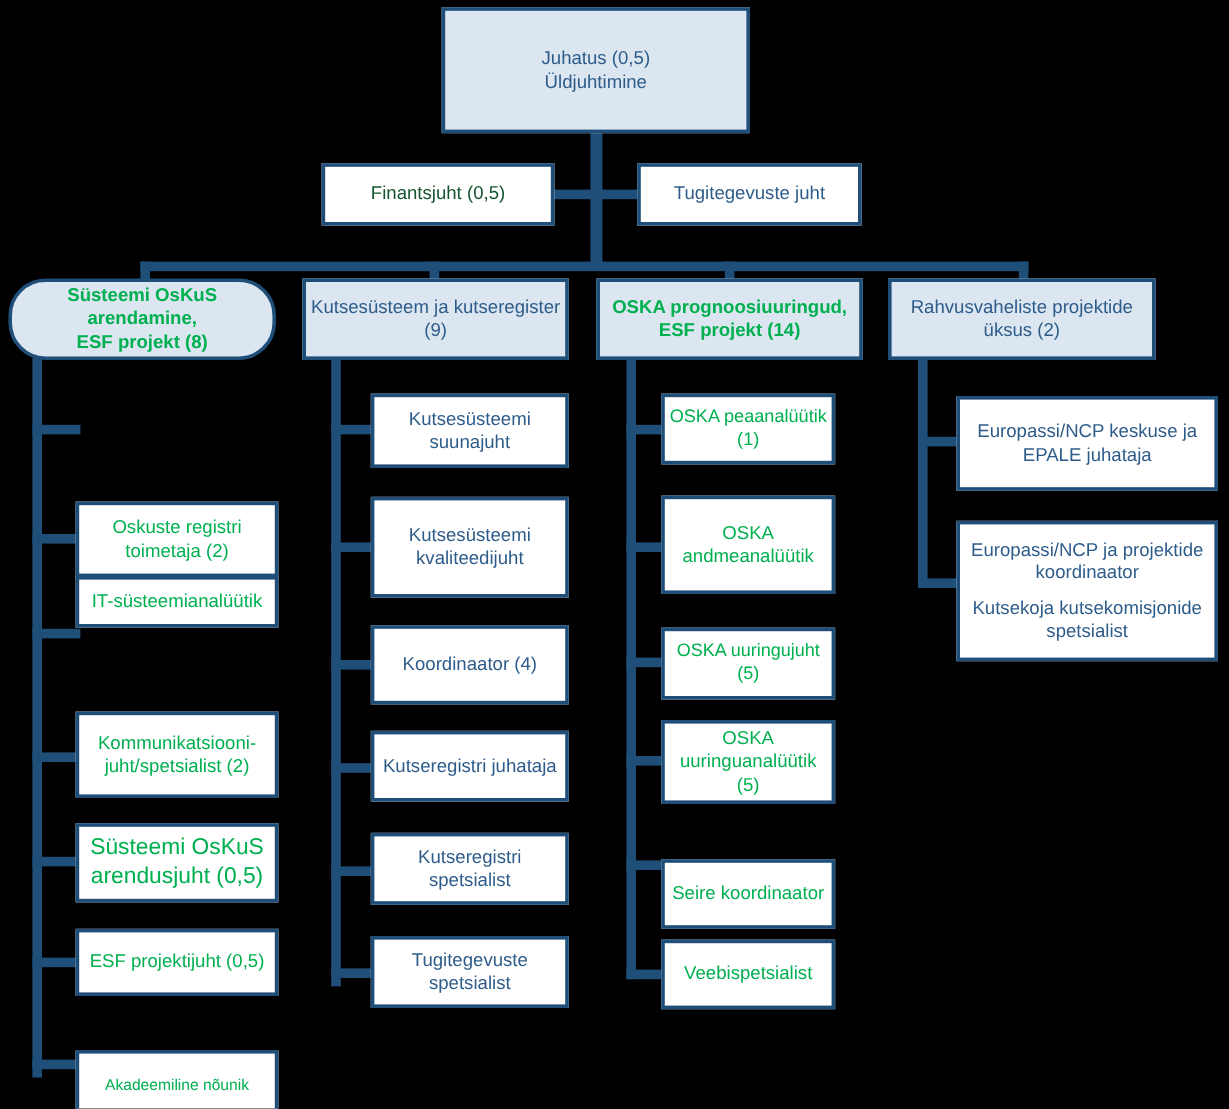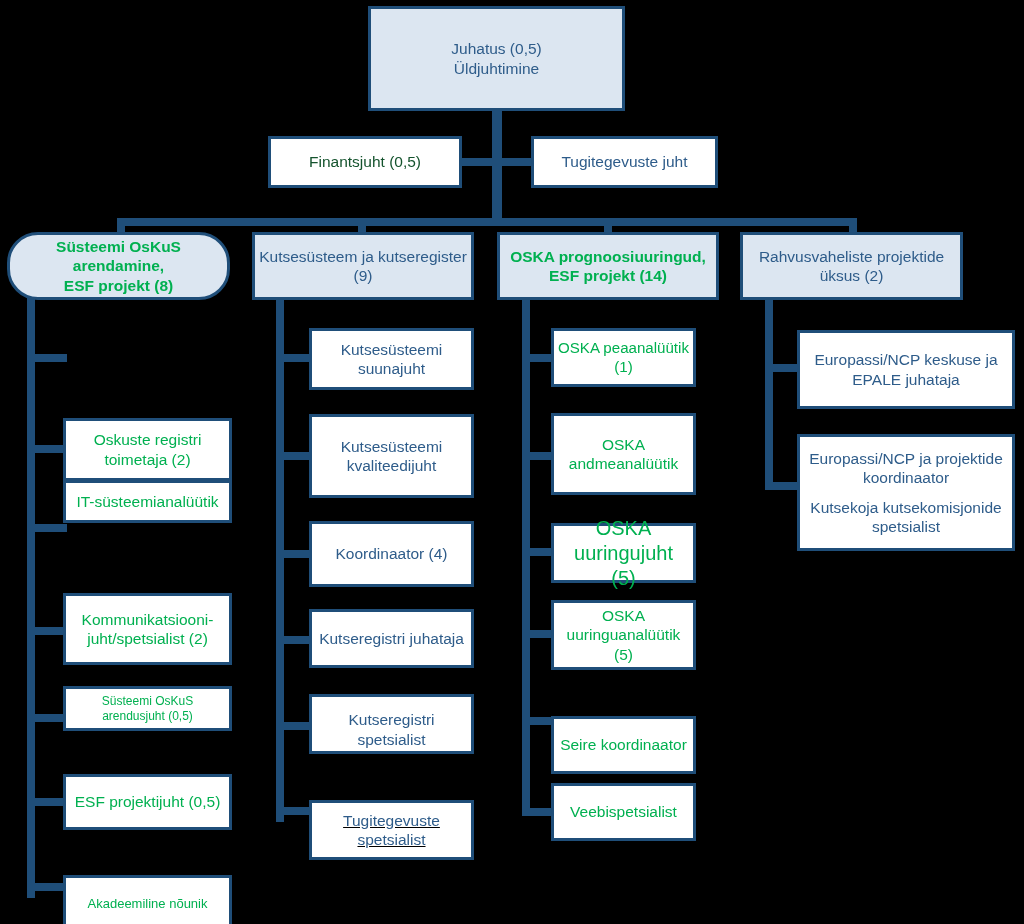--- a/index.html
+++ b/index.html
@@ -123,21 +123,21 @@
     <span class="txt t-green-n">Oskuste registri</span>
     <span class="txt t-green-n">toimetaja (2)</span>
   </div>
   <div class="box fill-white" style="left: 63px; top: 480px; width: 169px; height: 43px; font-size: 15.5px; align-items: flex-end;">
     <span class="txt t-green-n">IT-süsteemianalüütik</span>
   </div>
   <div class="box fill-white" style="left: 63px; top: 593px; width: 169px; height: 72px; font-size: 15.5px;">
     <span class="txt t-green-n">Kommunikatsiooni-</span>
     <span class="txt t-green-n">juht/spetsialist (2)</span>
   </div>
-  <div class="box fill-white" style="left: 63px; top: 686px; width: 169px; height: 45px; font-size: 12px;">
+  <div class="box fill-white" style="left: 63px; top: 686px; width: 169px; height: 66px; font-size: 19px;">
     <span class="txt t-green-n">Süsteemi OsKuS</span>
     <span class="txt t-green-n">arendusjuht (0,5)</span>
   </div>
   <div class="box fill-white" style="left: 63px; top: 774px; width: 169px; height: 56px; font-size: 15.5px;">
     <span class="txt t-green-n">ESF projektijuht (0,5)</span>
   </div>
   <div class="box fill-white" style="left: 63px; top: 858px; width: 169px; height: 58px; font-size: 13px; margin-top: 17px;">
     <span class="txt t-green-n">Akadeemiline nõunik</span>
   </div>
 
@@ -148,38 +148,38 @@
   <div class="box fill-white" style="left: 309px; top: 414px; width: 165px; height: 84px; font-size: 15.5px;">
     <span class="txt t-blue">Kutsesüsteemi</span>
     <span class="txt t-blue">kvaliteedijuht</span>
   </div>
   <div class="box fill-white" style="left: 309px; top: 521px; width: 165px; height: 66px; font-size: 15.5px;">
     <span class="txt t-blue">Koordinaator (4)</span>
   </div>
   <div class="box fill-white" style="left: 309px; top: 609px; width: 165px; height: 59px; font-size: 15.5px;">
     <span class="txt t-blue">Kutseregistri juhataja</span>
   </div>
-  <div class="box fill-white" style="left: 309px; top: 694px; width: 165px; height: 60px; font-size: 15.5px; justify-content: flex-end;">
+  <div class="box fill-white" style="left: 309px; top: 694px; width: 165px; height: 60px; font-size: 15.5px;">
     <span class="txt t-blue">Kutseregistri</span>
     <span class="txt t-blue">spetsialist</span>
   </div>
-  <div class="box fill-white" style="left: 309px; top: 800px; width: 165px; height: 60px; font-size: 15.5px; text-decoration: underline;">
+  <div class="box fill-white" style="left: 309px; top: 780px; width: 165px; height: 60px; font-size: 15.5px;">
     <span class="txt t-blue">Tugitegevuste</span>
     <span class="txt t-blue">spetsialist</span>
   </div>
 
   <div class="box fill-white" style="left: 551px; top: 328px; width: 145px; height: 59px; font-size: 15.1px;">
     <span class="txt t-green-n">OSKA peaanalüütik</span>
     <span class="txt t-green-n">(1)</span>
   </div>
   <div class="box fill-white" style="left: 551px; top: 413px; width: 145px; height: 82px; font-size: 15.5px;">
     <span class="txt t-green-n">OSKA</span>
     <span class="txt t-green-n">andmeanalüütik</span>
   </div>
-  <div class="box fill-white" style="left: 551px; top: 523px; width: 145px; height: 60px; font-size: 20px;">
+  <div class="box fill-white" style="left: 551px; top: 523px; width: 145px; height: 60px; font-size: 15px;">
     <span class="txt t-green-n">OSKA uuringujuht</span>
     <span class="txt t-green-n">(5)</span>
   </div>
   <div class="box fill-white" style="left: 551px; top: 600px; width: 145px; height: 70px; font-size: 15.5px;">
     <span class="txt t-green-n">OSKA</span>
     <span class="txt t-green-n">uuringuanalüütik</span>
     <span class="txt t-green-n">(5)</span>
   </div>
   <div class="box fill-white" style="left: 551px; top: 692px; width: 145px; height: 58px; font-size: 15.5px; margin-top: 24px;">
     <span class="txt t-green-n">Seire koordinaator</span>

